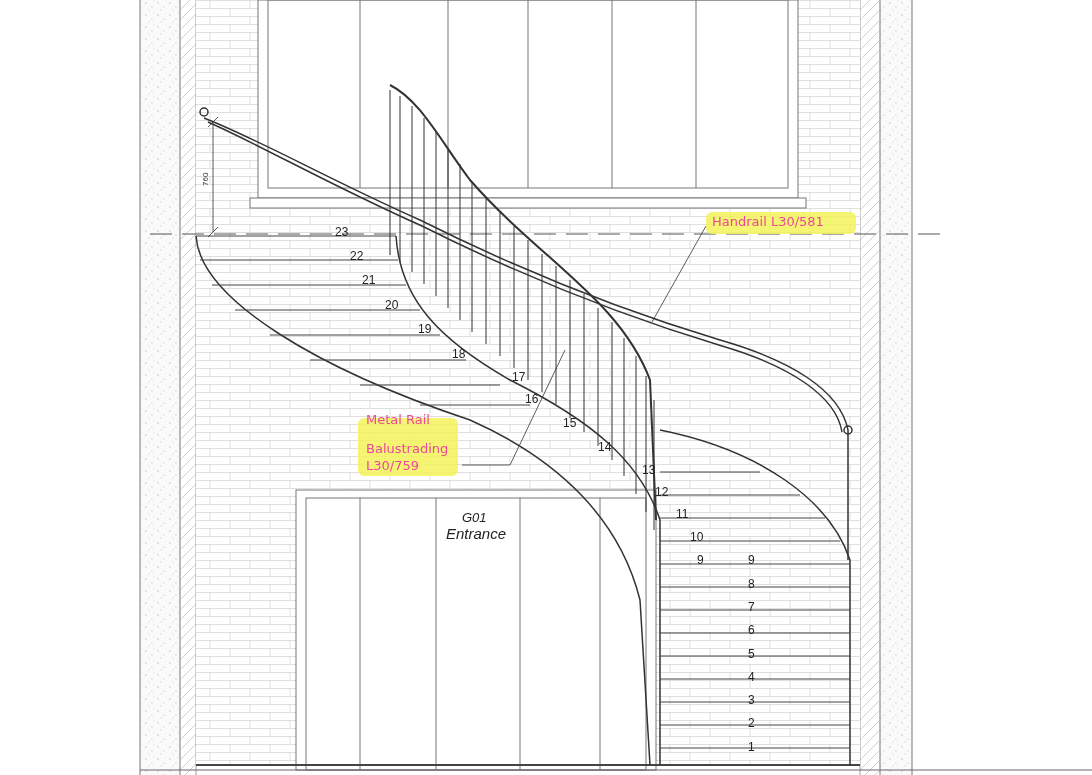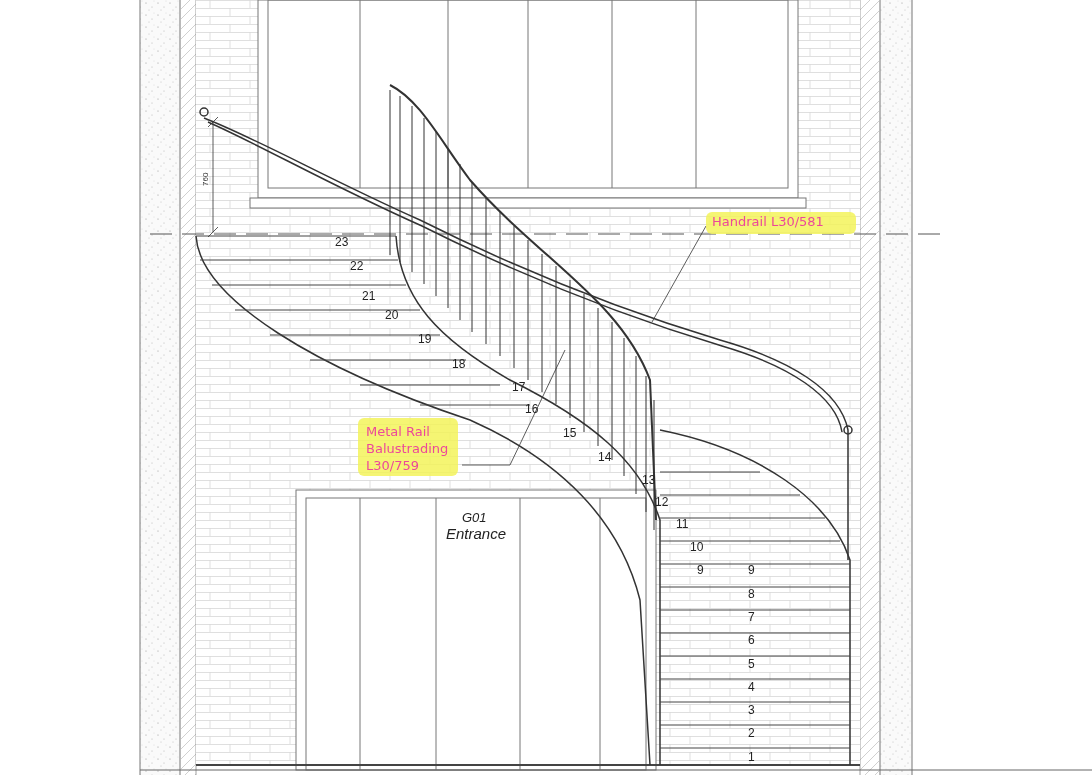--- a/index.html
+++ b/index.html
@@ -1,21 +1,21 @@
 <!DOCTYPE html>
 <html><head>
 <meta charset="utf-8">
 <style>
   html,body{margin:0;padding:0;background:#fff;}
   body{width:1092px;height:775px;overflow:hidden;position:relative;font-family:"Liberation Sans",sans-serif;}
   #drawing{position:absolute;left:0;top:0;width:1092px;height:775px;}
   .lbl{position:absolute;font-family:"Liberation Sans",sans-serif;font-size:13px;color:#222;white-space:nowrap;font-style:italic;}
   .hl{position:absolute;background:#f3f35a;opacity:0.85;border-radius:6px;}
   .anno{position:absolute;font-family:"DejaVu Sans",sans-serif;font-size:13px;color:#ec4899;line-height:16px;white-space:nowrap;}
-  .step-num{position:absolute;font-size:12px;color:#222;font-family:"Liberation Sans",sans-serif;margin-top:10px;}
+  .step-num{position:absolute;font-size:12px;color:#222;font-family:"Liberation Sans",sans-serif;}
 </style>
 </head>
 <body>
 
 <svg id="drawing" viewBox="0 0 1092 775" xmlns="http://www.w3.org/2000/svg">
   <defs>
     <pattern id="brick" width="40" height="16" patternUnits="userSpaceOnUse">
       <rect width="40" height="16" fill="#fff"></rect>
       <path d="M0 0.5H40M0 8.5H40M10 0V8M30 8V16" stroke="#d7d7d7" stroke-width="0.8" fill="none"></path>
     </pattern>
@@ -141,21 +141,21 @@
   <text x="0" y="0" transform="translate(208,186) rotate(-90)" font-size="8" font-family="Liberation Sans, sans-serif" fill="#333">760</text>
 
   <line x1="706" y1="226" x2="652" y2="322" stroke="#333" stroke-width="0.8"></line>
   <polyline points="462,465 510,465 565,350" fill="none" stroke="#333" stroke-width="0.8"></polyline>
 </svg>
 
 <div class="hl" style="left:706px;top:212px;width:150px;height:22px;"></div>
 <div class="anno" style="left:712px;top:214px;">Handrail L30/581</div>
 
 <div class="hl" style="left:358px;top:418px;width:100px;height:58px;"></div>
-<div class="anno" style="left:366px;top:424px;">Metal Rail</div>
+<div class="anno" style="left:366px;top:412px;">Metal Rail</div>
 <div class="anno" style="left:366px;top:441px;">Balustrading</div>
 <div class="anno" style="left:366px;top:458px;">L30/759</div>
 
 <div class="lbl" style="left:462px;top:510px;font-size:13px;">G01</div>
 <div class="lbl" style="left:446px;top:525px;font-size:15px;">Entrance</div>
 
 <div id="steps">
     <div class="step-num" style="left: 748px; top: 740px;">1</div>
     <div class="step-num" style="left: 748px; top: 716px;">2</div>
     <div class="step-num" style="left: 748px; top: 693px;">3</div>
@@ -170,16 +170,16 @@
     <div class="step-num" style="left: 676px; top: 507px;">11</div>
     <div class="step-num" style="left: 655px; top: 485px;">12</div>
     <div class="step-num" style="left: 642px; top: 463px; text-align: center;">13</div>
     <div class="step-num" style="left: 598px; top: 440px;">14</div>
     <div class="step-num" style="left: 563px; top: 416px;">15</div>
     <div class="step-num" style="left: 525px; top: 392px;">16</div>
     <div class="step-num" style="left: 512px; top: 370px;">17</div>
     <div class="step-num" style="left: 452px; top: 347px;">18</div>
     <div class="step-num" style="left: 418px; top: 322px;">19</div>
     <div class="step-num" style="left: 385px; top: 298px;">20</div>
-    <div class="step-num" style="left: 362px; top: 279px;">21</div>
+    <div class="step-num" style="left: 362px; top: 273px;">21</div>
     <div class="step-num" style="left: 350px; top: 249px;">22</div>
     <div class="step-num" style="left: 335px; top: 225px;">23</div>
   </div>
 
 </body></html>

